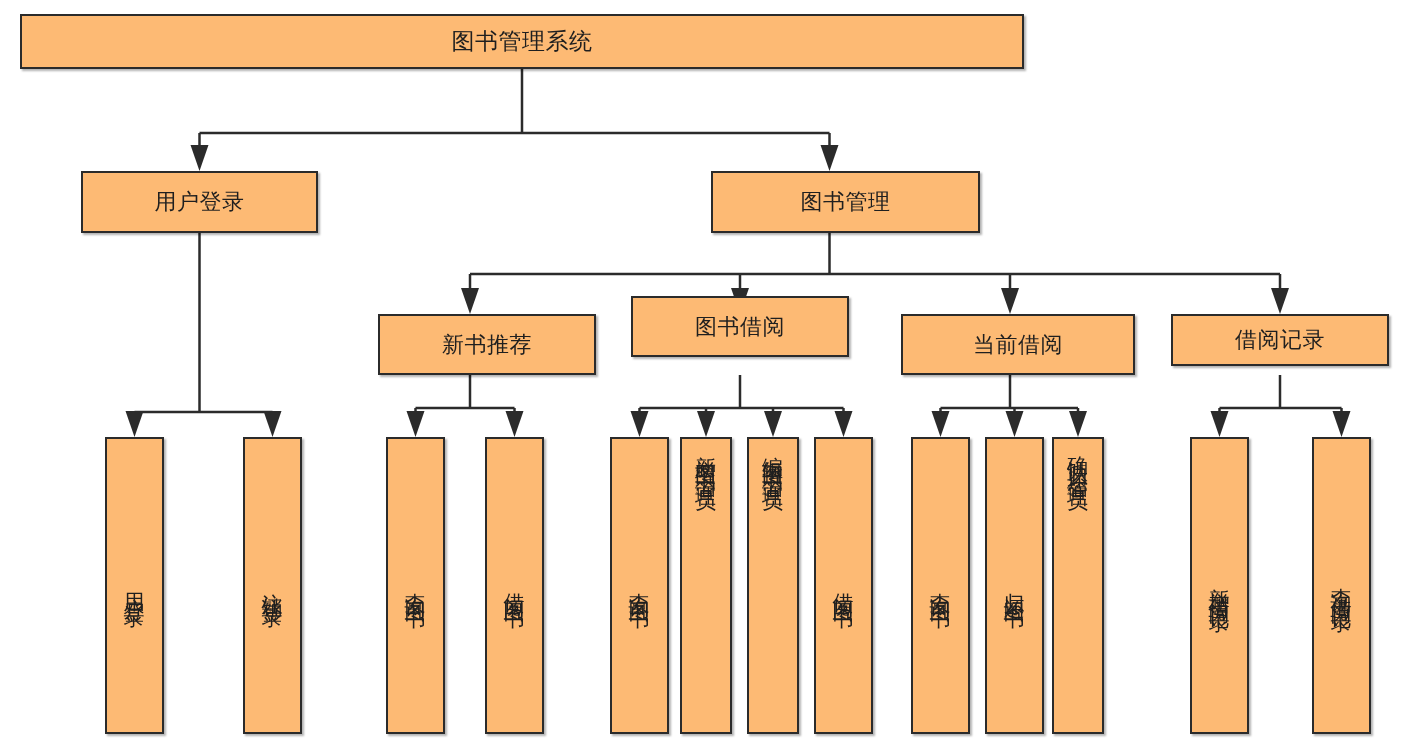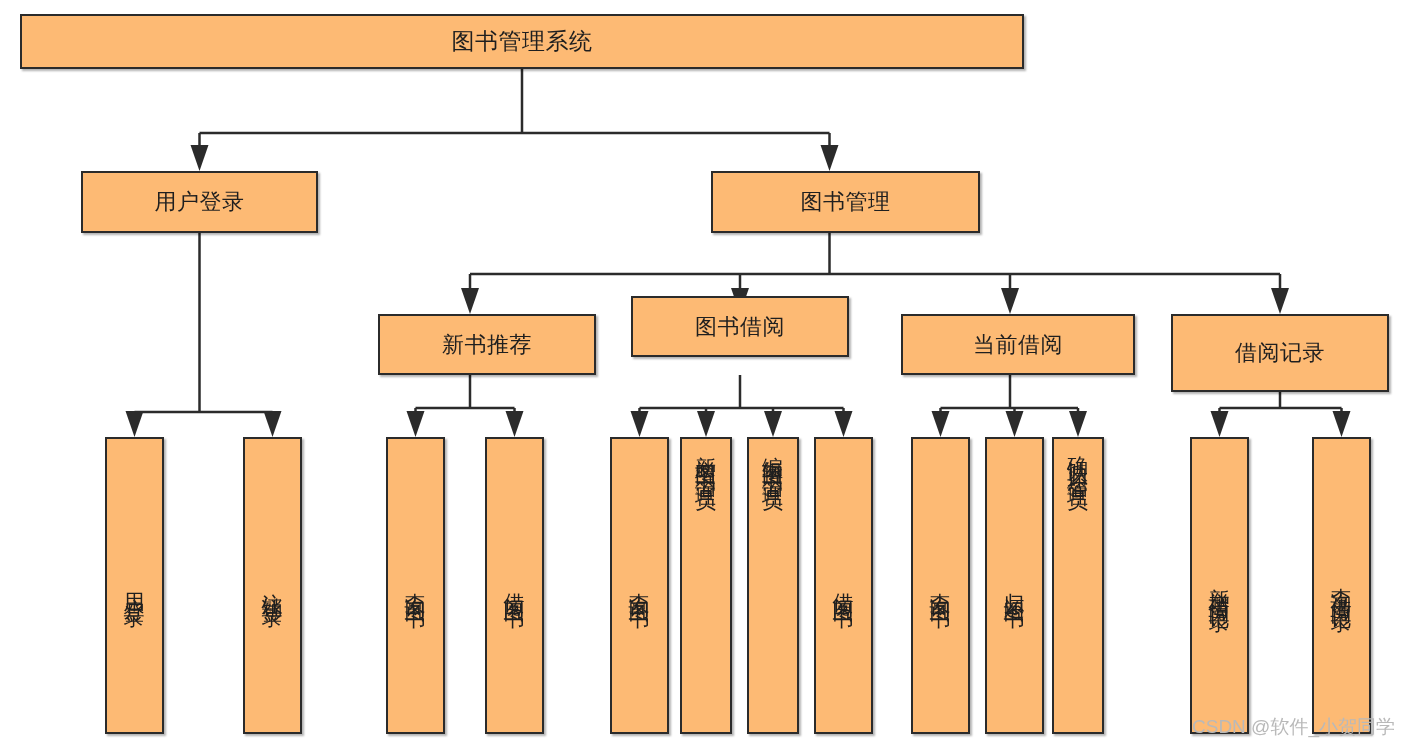--- a/index.html
+++ b/index.html
@@ -148,21 +148,21 @@
       </div>
       <div class="node horizontal" style="left: 361px; top: 314px; width: 218px; height: 61px; margin-left: 17px;">
         <span class="label">新书推荐</span>
       </div>
       <div class="node horizontal" style="left: 631px; top: 296px; width: 218px; height: 61px;">
         <span class="label">图书借阅</span>
       </div>
       <div class="node horizontal" style="left: 901px; top: 314px; width: 234px; height: 61px;">
         <span class="label">当前借阅</span>
       </div>
-      <div class="node horizontal" style="left: 1171px; top: 314px; width: 218px; height: 78px;">
+      <div class="node horizontal" style="left: 1171px; top: 314px; width: 218px; height: 52px;">
         <span class="label">借阅记录</span>
       </div>
       <div class="node vertical centered" style="left: 105px; top: 437px; width: 59px; height: 297px;">
         <span class="label">用户登录</span>
       </div>
       <div class="node vertical centered" style="left: 243px; top: 437px; width: 59px; height: 297px;">
         <span class="label">注销登录</span>
       </div>
       <div class="node vertical centered" style="left: 386px; top: 437px; width: 59px; height: 297px;">
         <span class="label">查询图书</span>
@@ -191,14 +191,13 @@
       <div class="node vertical" style="left: 1052px; top: 437px; width: 52px; height: 297px;">
         <span class="label">确认归还（管理员）</span>
       </div>
       <div class="node vertical centered" style="left: 1190px; top: 437px; width: 59px; height: 297px;">
         <span class="label">新增借阅记录</span>
       </div>
       <div class="node vertical centered" style="left: 1312px; top: 437px; width: 59px; height: 297px;">
         <span class="label">查询借阅记录</span>
       </div>
     </div>
-  <div class="watermark" style="left:1192px; top:714px;">CSDN @软件_小贺同学</div>
 </div>
 
 </body></html>

